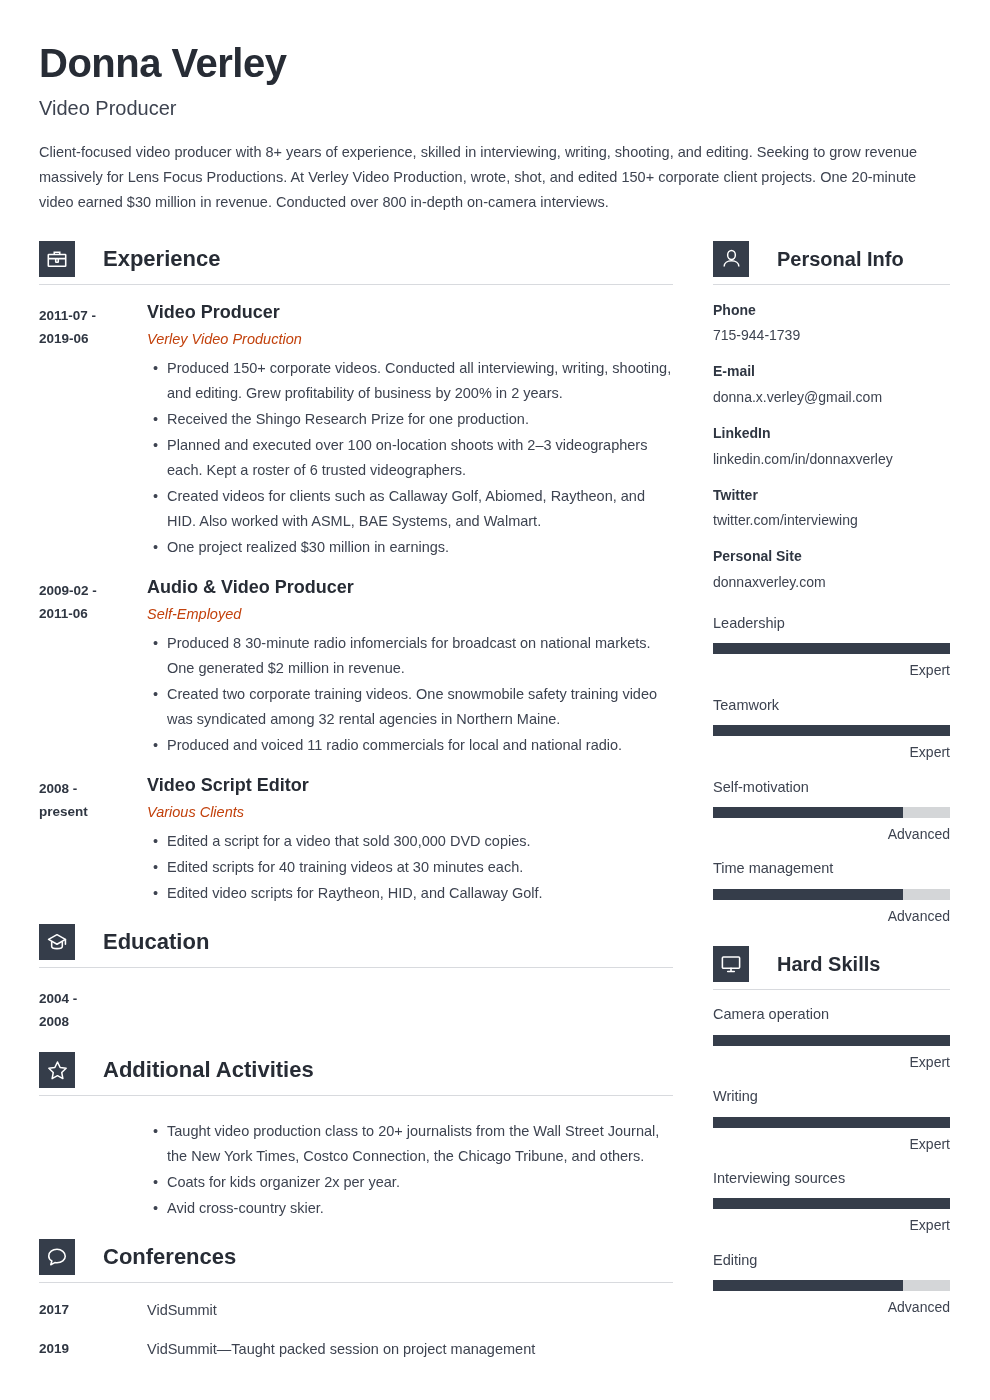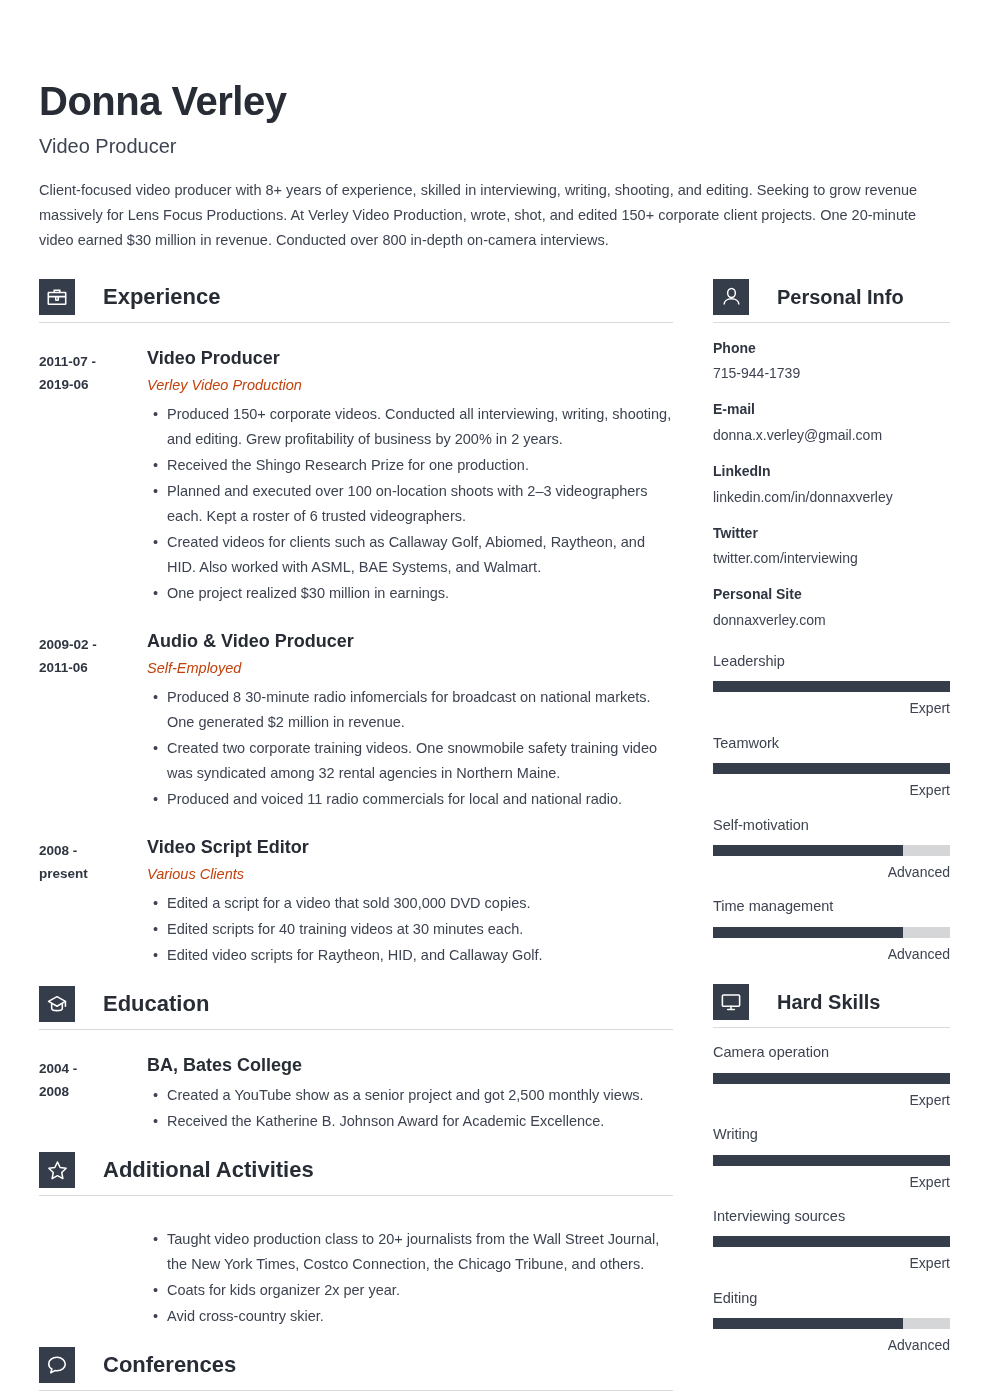--- a/index.html
+++ b/index.html
@@ -18,21 +18,21 @@
   }
 
   .page {
     width: 990px;
     height: 1400px;
     padding: 40px 40px 0 39px;
     position: relative;
   }
 
   
-  .header { margin-bottom: 26px; margin-top: 38px; }
+  .header { margin-bottom: 26px; }
 
   .full-name {
     font-size: 40px;
     font-weight: bold;
     color: #272c35;
     letter-spacing: -0.5px;
     line-height: 1.15;
   }
 
   .job-title {
@@ -88,21 +88,21 @@
     font-weight: bold;
     color: #272c35;
     line-height: 1.1;
   }
   .sec-title.small { font-size: 20px; }
 
   
   .entry {
     display: flex;
     align-items: flex-start;
-    margin-top: 24px;
+    margin-top: 16px;
   }
 
   .entry-date {
     width: 108px;
     flex: 0 0 108px;
     font-size: 13.5px;
     font-weight: bold;
     color: #2f3642;
     line-height: 1.75;
     padding-top: 3px;
@@ -306,27 +306,20 @@
             </svg>
           </span>
           <span class="sec-title">Education</span>
         </div>
 
         <div class="entry">
           <div class="entry-date">
             <div>2004 -</div>
             <div>2008</div>
           </div>
-          <div class="entry-body">
-            <div class="entry-role">BA, Bates College</div>
-            <ul class="bullets">
-              <li>Created a YouTube show as a senior project and got 2,500 monthly views.</li>
-              <li>Received the Katherine B. Johnson Award for Academic Excellence.</li>
-            </ul>
-          </div>
         </div>
       </div>
 
       <div class="section">
         <div class="sec-head">
           <span class="sec-icon">
             <svg width="23" height="23" viewBox="0 0 24 24" fill="none" stroke="#ffffff" stroke-width="1.6" stroke-linejoin="round">
               <path d="M12 3.1l2.76 5.78 6.24.83-4.56 4.4 1.16 6.34L12 17.4l-5.6 3.05 1.16-6.34-4.56-4.4 6.24-.83z"></path>
             </svg>
           </span>
@@ -349,20 +342,24 @@
         <div class="sec-head">
           <span class="sec-icon">
             <svg width="22" height="22" viewBox="0 0 24 24" fill="none" stroke="#ffffff" stroke-width="1.7" stroke-linejoin="round">
               <path d="M12 3.6c-5 0-9 3.2-9 7.2 0 2.3 1.3 4.3 3.4 5.6L5.2 20.4l4.5-2.3c.74.15 1.5.23 2.3.23 5 0 9-3.2 9-7.2S17 3.6 12 3.6z"></path>
             </svg>
           </span>
           <span class="sec-title">Conferences</span>
         </div>
 
         <div class="conf-row">
+          <div class="conf-year">2017</div>
+          <div class="conf-text">VidSummit</div>
+        </div>
+        <div class="conf-row">
           <div class="conf-year">2019</div>
           <div class="conf-text">VidSummit—Taught packed session on project management</div>
         </div>
       </div>
 
     </div>
 
     <div class="col-right">
 
       <div class="section">

